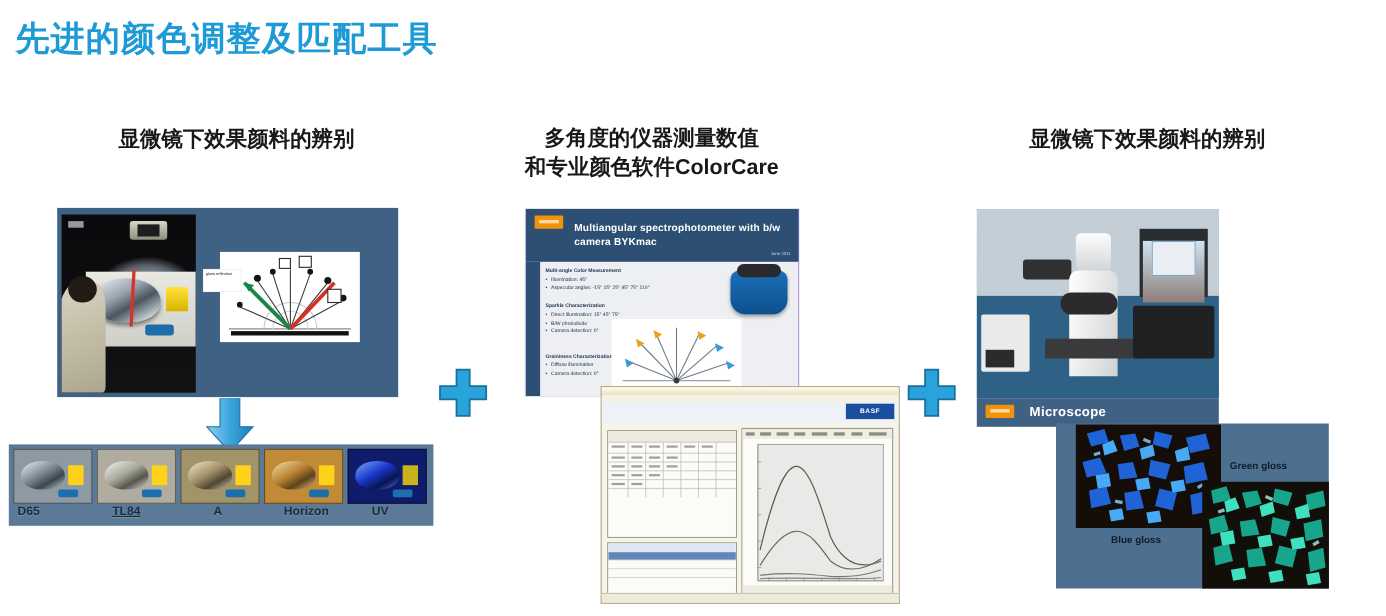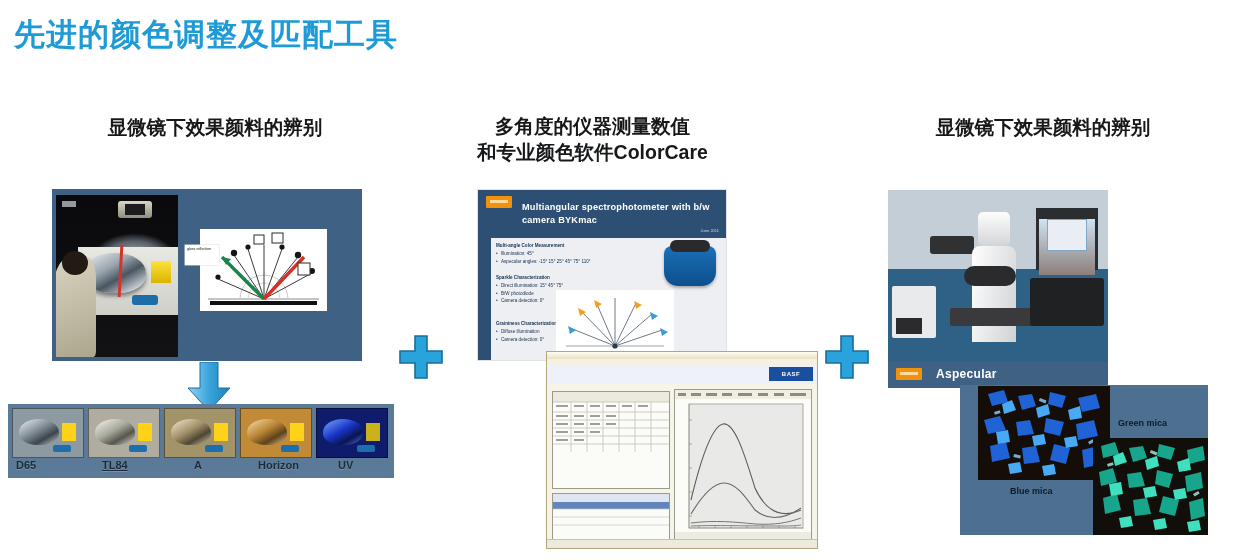--- a/index.html
+++ b/index.html
@@ -566,21 +566,21 @@
     <div class="pc"></div>
     <div class="monitor">
       <div class="screen">
         <div class="app"></div>
       </div>
     </div>
   </div>
 
   <div class="panel" id="col3-band">
     <div id="col3-logo"></div>
-    <div id="col3-cap">Aspecular</div>
+    <div id="col3-cap">Microscope</div>
   </div>
 
   <div class="panel" id="micro-bg"></div>
 
   <div class="panel micrograph" id="micro-a">
     <svg width="132" height="94" viewBox="0 0 132 94">
       <rect width="132" height="94" fill="#140d08"></rect>
       <g fill="#1f63d6">
         <polygon points="10,8 26,4 30,16 14,20"></polygon>
           <polygon points="40,10 54,8 58,20 44,24"></polygon>
@@ -643,16 +643,16 @@
         <polygon points="94,84 106,82 108,92 96,94"></polygon>
       </g>
       <g fill="#b5ffee" opacity=".75">
         <rect x="14" y="26" width="6" height="3" transform="rotate(-18 14 26)"></rect>
         <rect x="58" y="12" width="7" height="3" transform="rotate(22 58 12)"></rect>
         <rect x="100" y="56" width="6" height="3" transform="rotate(-30 100 56)"></rect>
       </g>
     </svg>
   </div>
 
-  <div class="micro-label" style="left:1010px;top:486px;">Blue mica</div>
-  <div class="micro-label" style="left:1118px;top:418px;">Green mica</div>
+  <div class="micro-label" style="left:1010px;top:486px;">Blue gloss</div>
+  <div class="micro-label" style="left:1118px;top:418px;">Green gloss</div>
 
 </div>
 
 </body></html>

